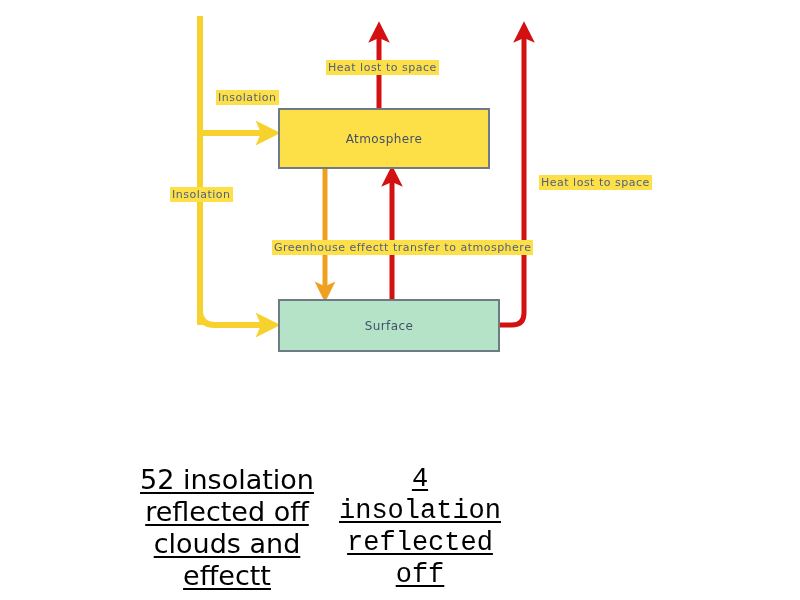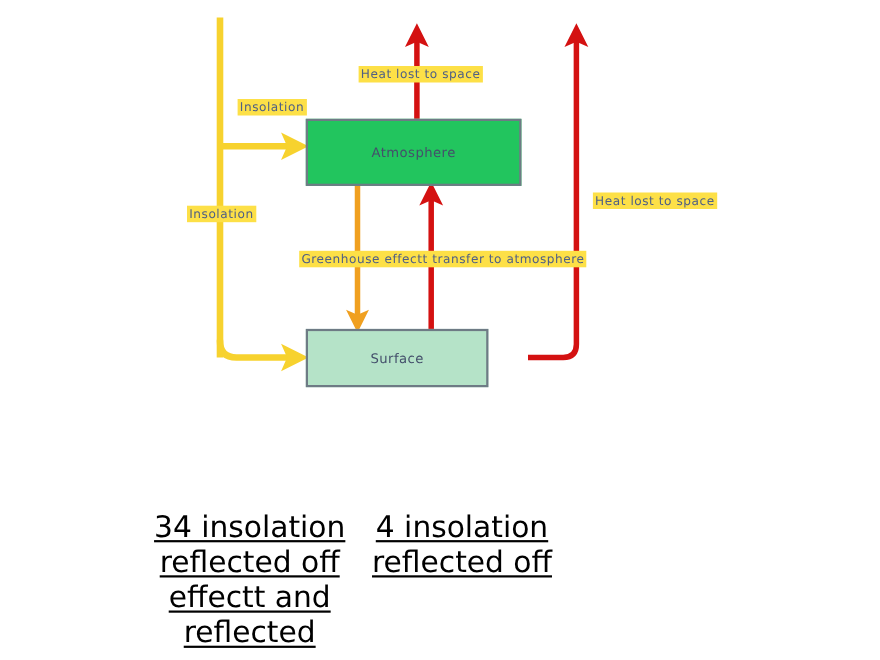--- a/index.html
+++ b/index.html
@@ -36,67 +36,67 @@
   .node-label {
     font-family: "DejaVu Sans", sans-serif;
     font-size: 12px;
     color: #44506B;
     letter-spacing: 0.4px;
     white-space: nowrap;
   }
   #atmosphere-box {
     left: 278px;
     top: 108px;
-    width: 196px;
+    width: 212px;
     height: 61px;
-    background: #22c55e;
+    background: #fde047;
   }
   #surface-box {
     left: 278px;
     top: 299px;
-    width: 166px;
+    width: 222px;
     height: 53px;
     background: #B5E3C8;
   }
 
   
   .flow-label {
     position: absolute;
     font-family: "DejaVu Sans", sans-serif;
     font-size: 11px;
     color: #4F5F85;
     letter-spacing: 0.5px;
     white-space: nowrap;
     background: #fde047;
     padding: 1px 2px;
   }
   #label-heat-top     { left: 326px; top: 60px; }
   #label-insolation-a { left: 216px; top: 90px; }
   #label-insolation-b { left: 170px; top: 187px; }
-  #label-greenhouse   { left: 272px; top: 228px; }
+  #label-greenhouse   { left: 272px; top: 240px; }
   #label-heat-right   { left: 539px; top: 175px; }
 
   
   .statement {
     position: absolute;
     text-align: center;
     font-family: "DejaVu Sans", sans-serif;
     font-size: 27px;
     line-height: 1.18;
     color: #000000;
     font-weight: 400;
   }
   .statement .line {
     display: block;
     text-decoration: underline;
     text-decoration-thickness: 2px;
     text-underline-offset: 3px;
   }
   #statement-clouds  { left: 132px; top: 464px; width: 190px; }
-  #statement-land    { left: 336px; top: 464px; width: 168px; }
+  #statement-land    { left: 336px; top: 464px; width: 168px; font-family: Liberation Mono, monospace; }
 </style>
 </head>
 <body>
 
 <svg id="diagram-canvas" viewBox="0 0 800 600" xmlns="http://www.w3.org/2000/svg">
   <defs>
     <marker id="arrow-red" viewBox="0 0 12 12" refX="6" refY="6" markerWidth="5.2" markerHeight="5.2" orient="auto-start-reverse">
       <path d="M 1 1 L 11 6 L 1 11 L 3.2 6 Z" fill="#D41111"></path>
     </marker>
     <marker id="arrow-orange" viewBox="0 0 12 12" refX="6" refY="6" markerWidth="5.0" markerHeight="5.0" orient="auto-start-reverse">
@@ -134,22 +134,22 @@
 
 <div class="flow-label" id="label-insolation-a">Insolation</div>
 
 <div class="flow-label" id="label-insolation-b">Insolation</div>
 
 <div class="flow-label" id="label-greenhouse">Greenhouse effectt transfer to atmosphere</div>
 
 <div class="flow-label" id="label-heat-right">Heat lost to space</div>
 
 <div class="statement" id="statement-clouds">
-  <span class="line">34 insolation</span>
+  <span class="line">52 insolation</span>
   <span class="line">reflected off</span>
-  <span class="line">effectt and</span>
-  <span class="line">reflected</span>
+  <span class="line">clouds and</span>
+  <span class="line">effectt</span>
 </div>
 
 <div class="statement" id="statement-land">
   <span class="line">4 insolation</span>
   <span class="line">reflected off</span>
 </div>
 
 </body></html>

